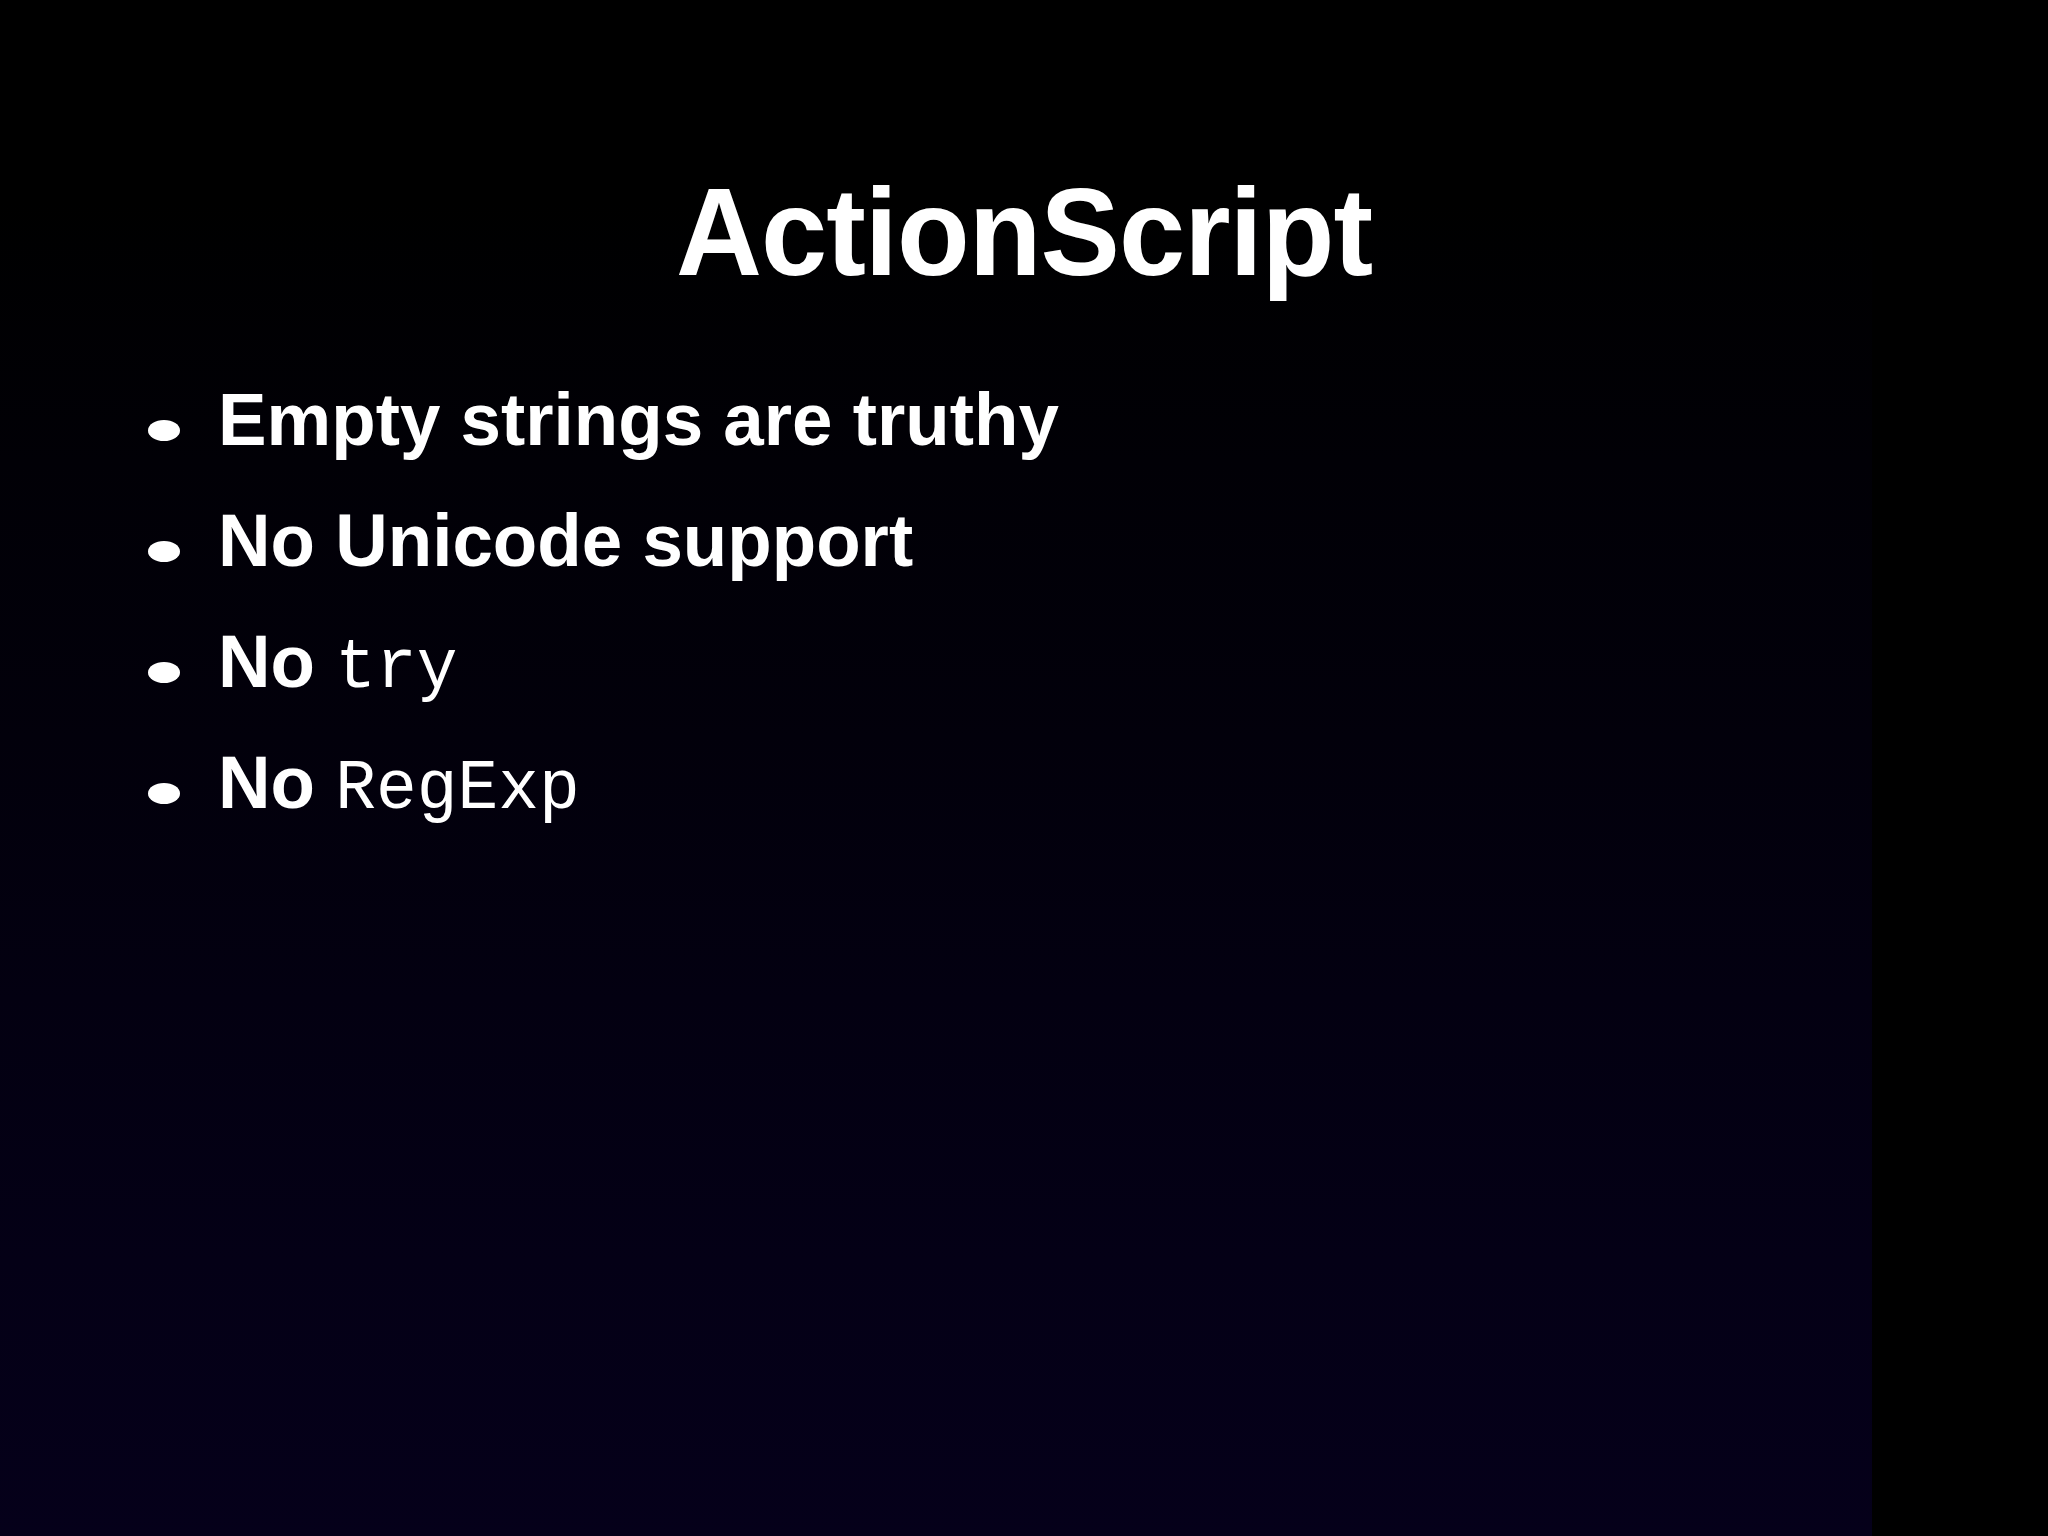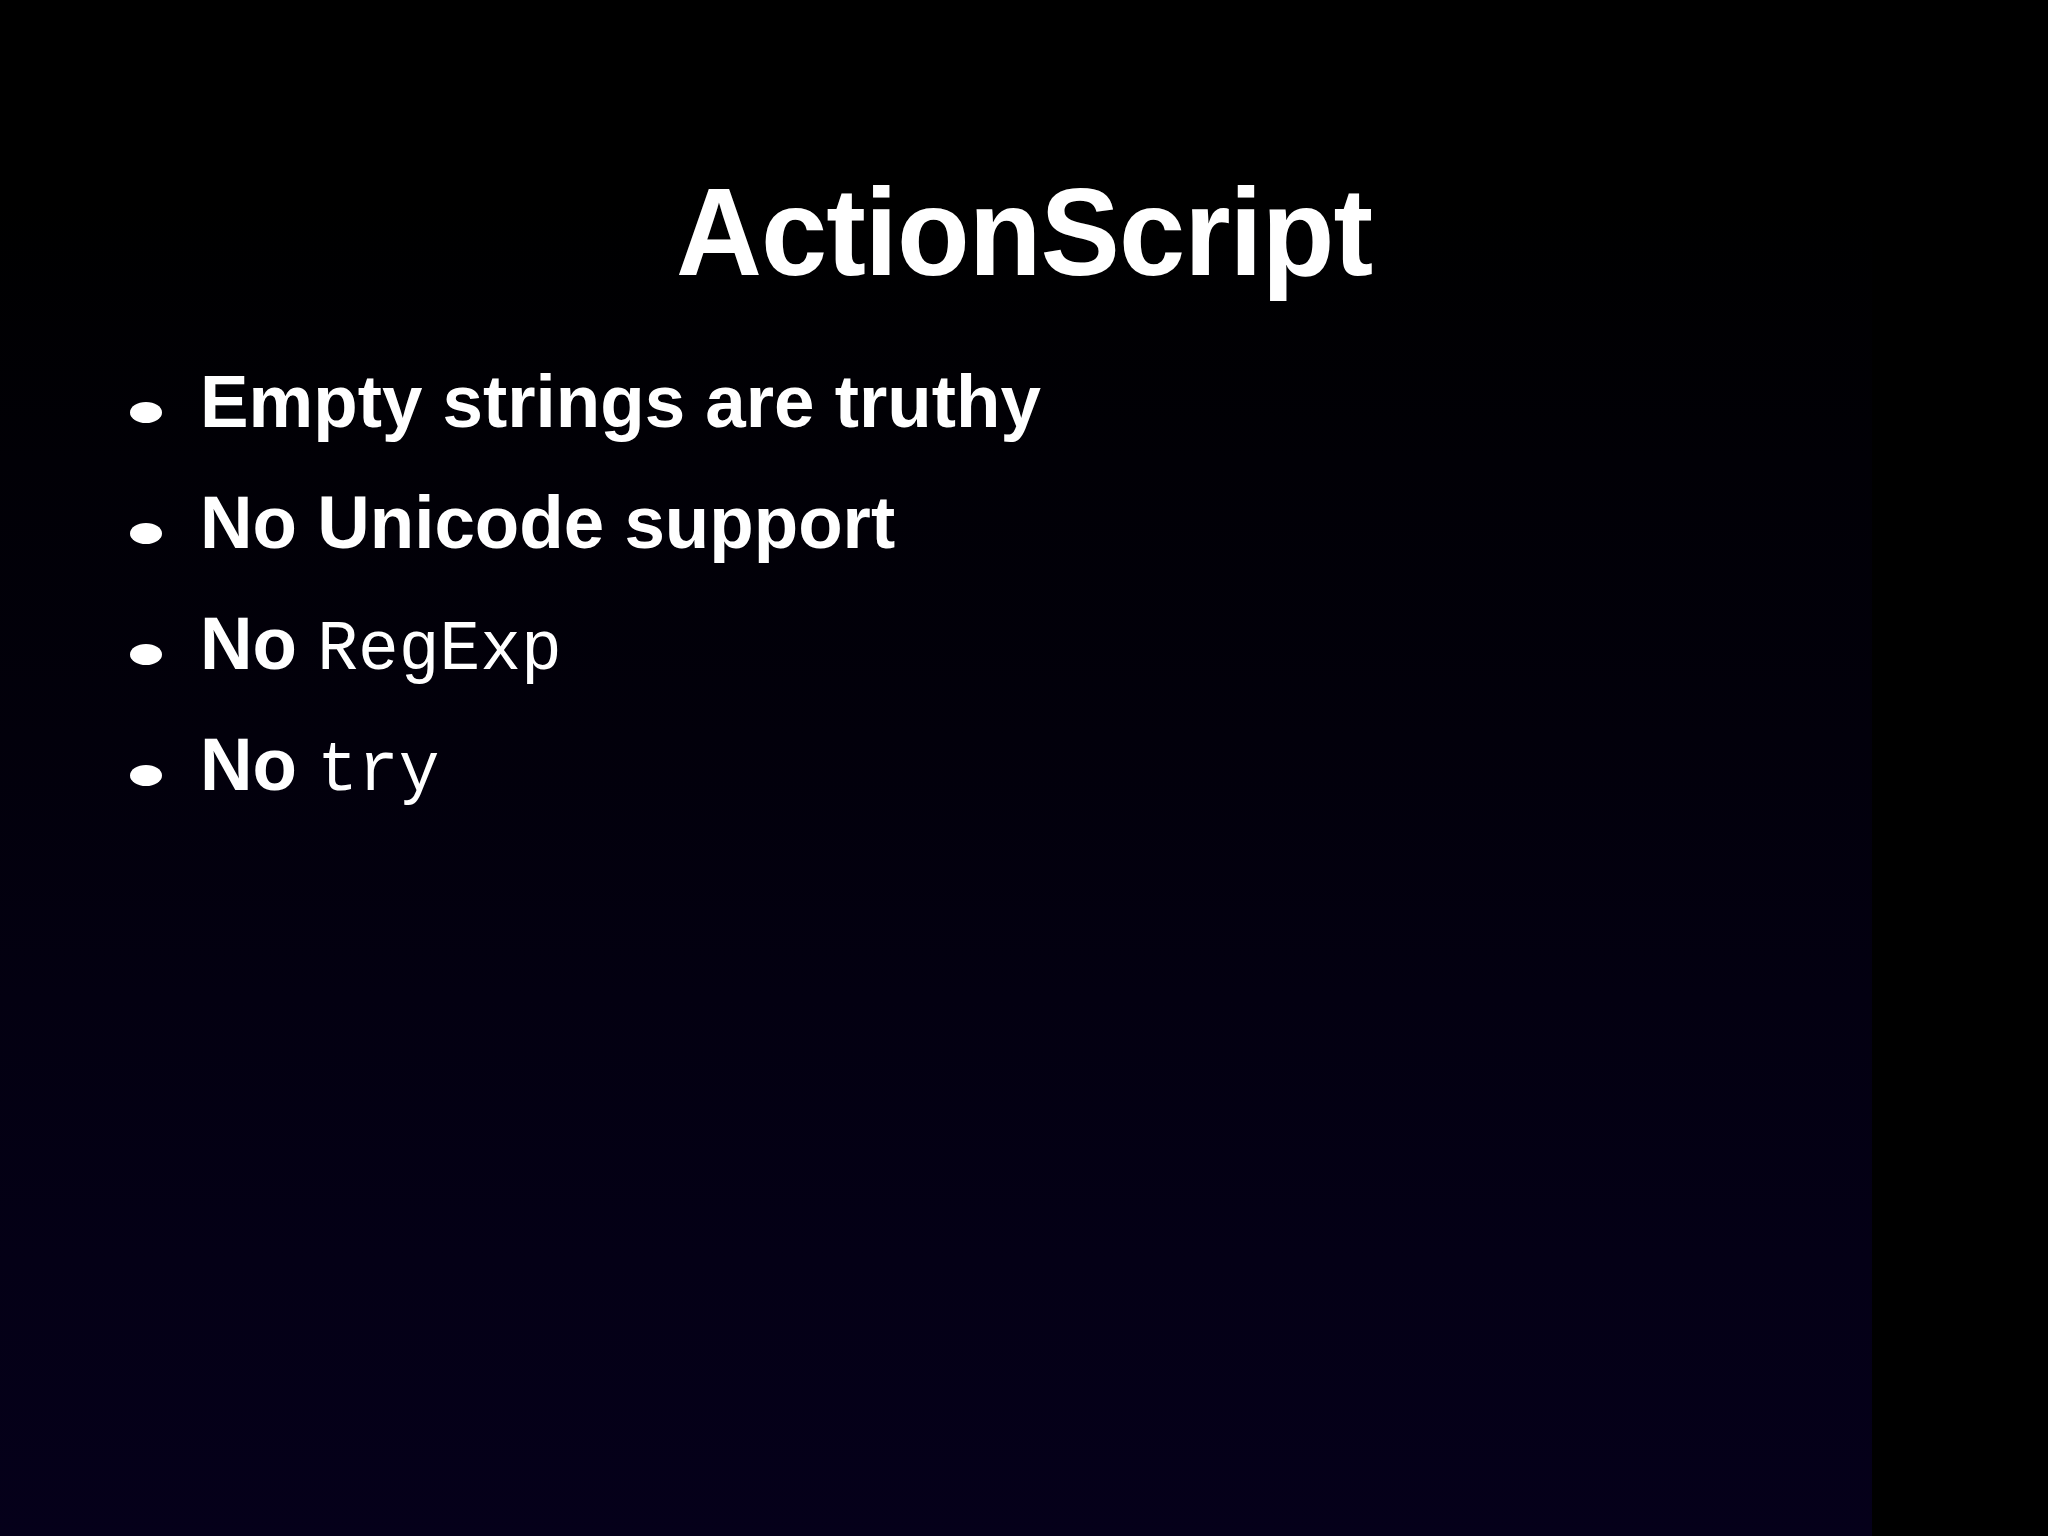--- a/index.html
+++ b/index.html
@@ -93,32 +93,32 @@
   }
   .sp { letter-spacing: 0; }
 </style>
 </head>
 <body>
 
 <div id="slide">
 
   <h1 id="title">ActionScript</h1>
 
-  <ul id="bullets" style="list-style:none;margin:0;padding:0;">
+  <ul id="bullets" style="list-style:none;margin:18px;padding:0;">
       <li class="bullet-row">
         <span class="bullet-marker"></span>
         <span class="bullet-text"><span class="sp">Empty strings are truthy</span></span>
       </li>
       <li class="bullet-row">
         <span class="bullet-marker"></span>
         <span class="bullet-text"><span class="sp">No Unicode support</span></span>
       </li>
       <li class="bullet-row">
         <span class="bullet-marker"></span>
-        <span class="bullet-text"><span class="sp">No </span><span class="mono">RegExp</span></span>
+        <span class="bullet-text"><span class="sp">No </span><span class="mono">try</span></span>
       </li>
       <li class="bullet-row">
         <span class="bullet-marker"></span>
-        <span class="bullet-text"><span class="sp">No </span><span class="mono">try</span></span>
+        <span class="bullet-text"><span class="sp">No </span><span class="mono">RegExp</span></span>
       </li>
     </ul>
 
 </div>
 
 </body></html>

